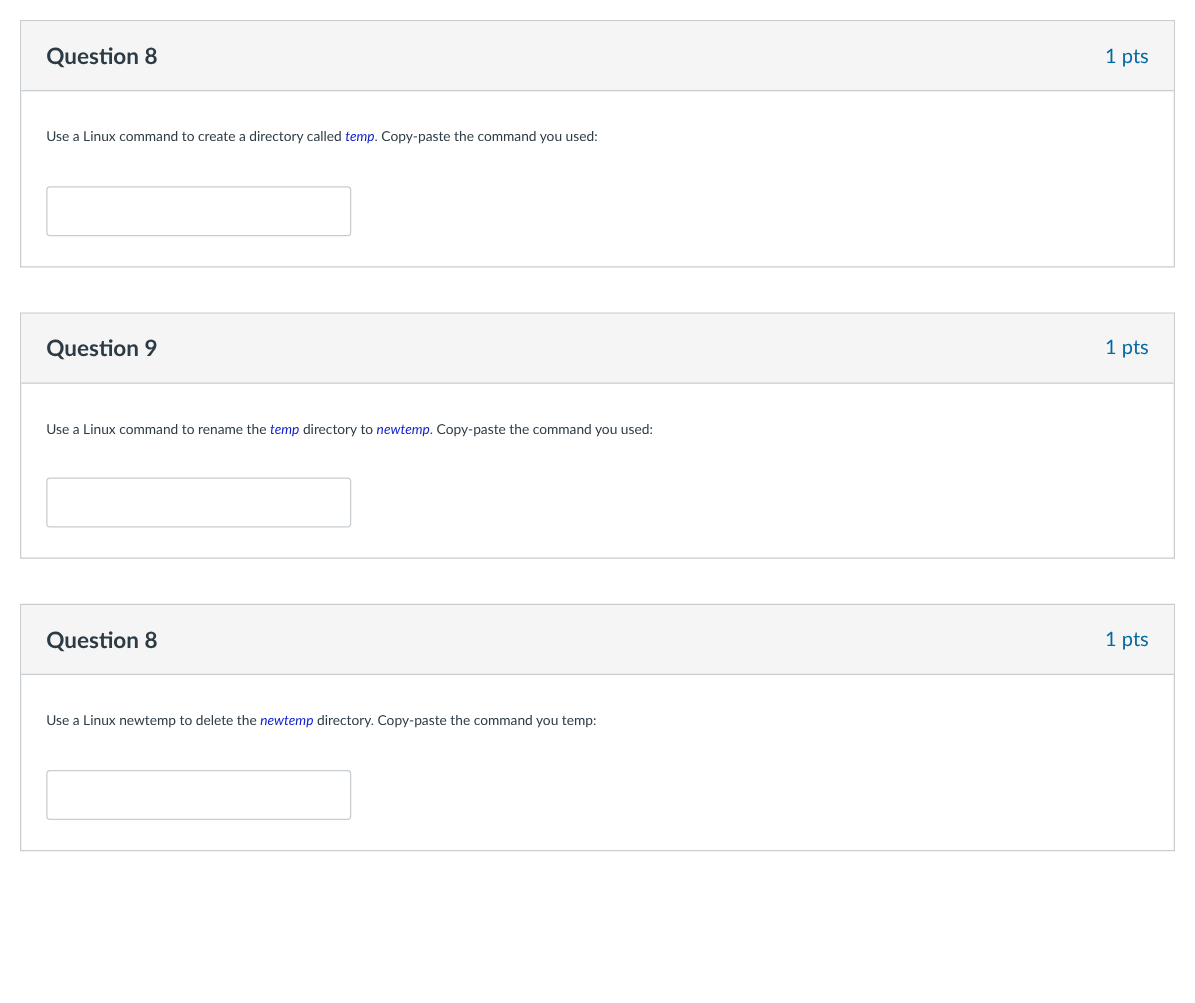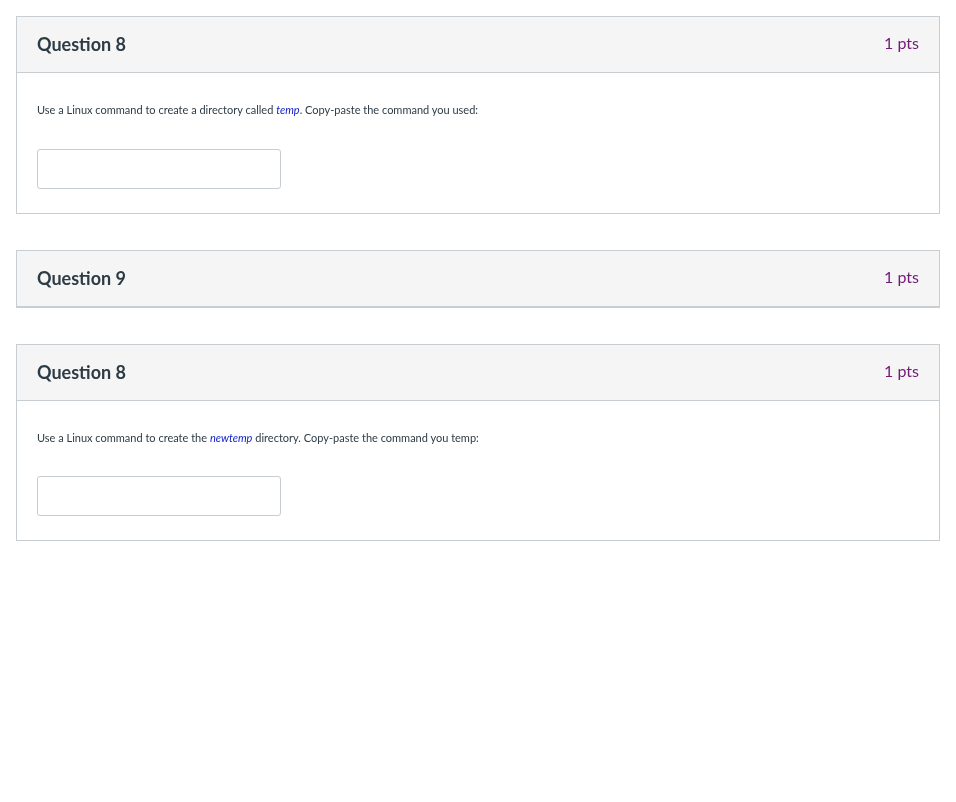--- a/index.html
+++ b/index.html
@@ -16,32 +16,33 @@
       line-height: 1.5;
     }
     .question-card {
       border: 1px solid #c7cdd1;
       margin-bottom: 36px;
       background: #ffffff;
     }
     .question-header {
       display: flex;
       justify-content: space-between;
+      align-items: center;
       padding: 14px 20px;
       background: #f5f5f5;
       border-bottom: 1px solid #c7cdd1;
     }
     .question-title {
       font-weight: 700;
       font-size: 18px;
       color: #2d3b45;
     }
     .question-points {
       font-size: 16px;
-      color: #701a75;
+      color: #0369a1;
       font-weight: 400;
     }
     .question-body {
       padding: 28px 20px 24px 20px;
     }
     .question-prompt {
       color: #2d3b45;
       font-size: 11px;
       line-height: 1.6;
       margin-bottom: 30px;
@@ -70,21 +71,22 @@
         <div class="question-title">Question 8</div>
         <div class="question-points">1 pts</div>
       </div>
       <div class="question-body"><div class="question-prompt"><span>Use a Linux command to create a directory called </span><span class="italic-term">temp</span><span>. Copy-paste the command you used:</span></div><input type="text" class="answer-input" value="" style=""></div>
     </div>
     <div class="question-card">
       <div class="question-header">
         <div class="question-title">Question 9</div>
         <div class="question-points">1 pts</div>
       </div>
+      <div class="question-body"><div class="question-prompt"><span>Use a Linux command to rename the </span><span class="italic-term">temp</span><span> directory to </span><span class="italic-term">newtemp</span><span>. Copy-paste the command you used:</span></div><input type="text" class="answer-input" value="" style=""></div>
     </div>
     <div class="question-card">
       <div class="question-header">
         <div class="question-title">Question 8</div>
         <div class="question-points">1 pts</div>
       </div>
-      <div class="question-body"><div class="question-prompt"><span>Use a Linux command to create the </span><span class="italic-term">newtemp</span><span> directory. Copy-paste the command you temp:</span></div><input type="text" class="answer-input" value="" style=""></div>
+      <div class="question-body"><div class="question-prompt"><span>Use a Linux newtemp to delete the </span><span class="italic-term">newtemp</span><span> directory. Copy-paste the command you temp:</span></div><input type="text" class="answer-input" value="" style=""></div>
     </div>
   </div>
 
 </body></html>

